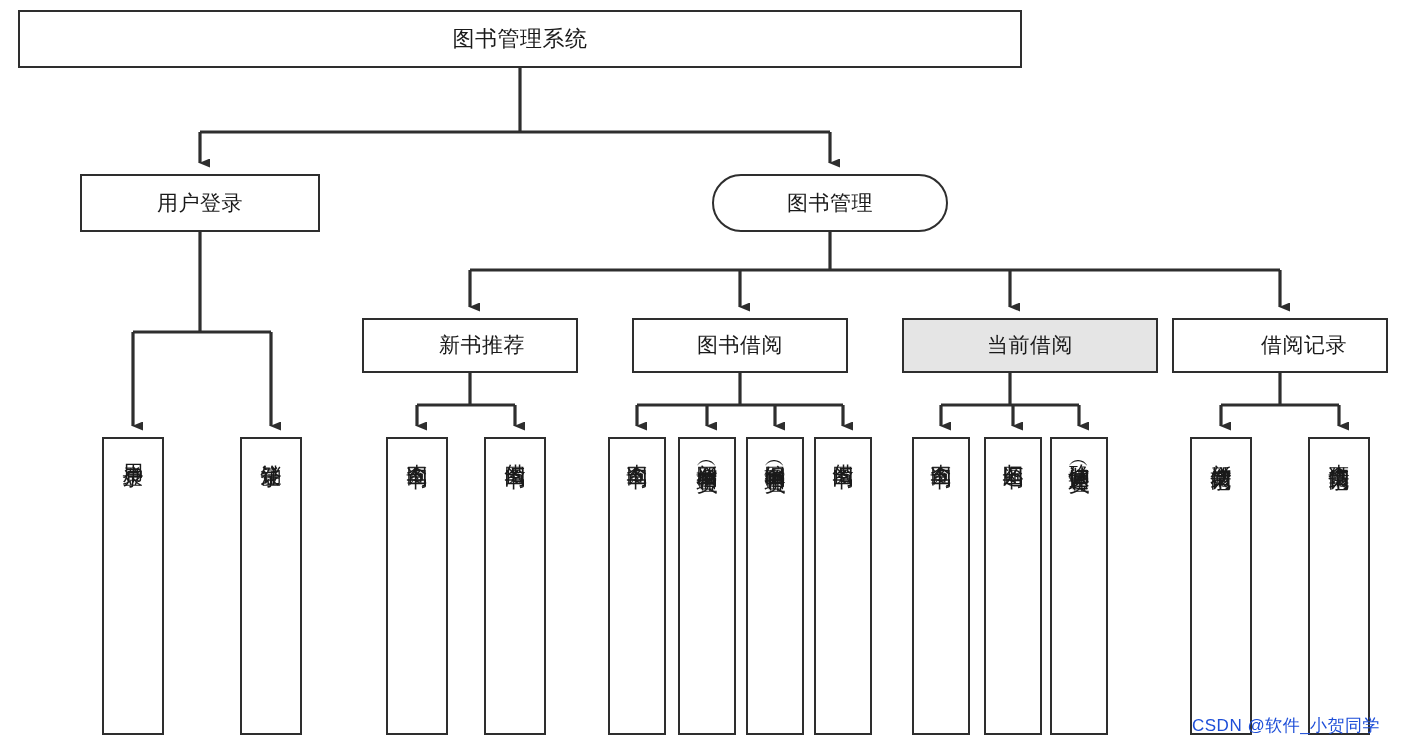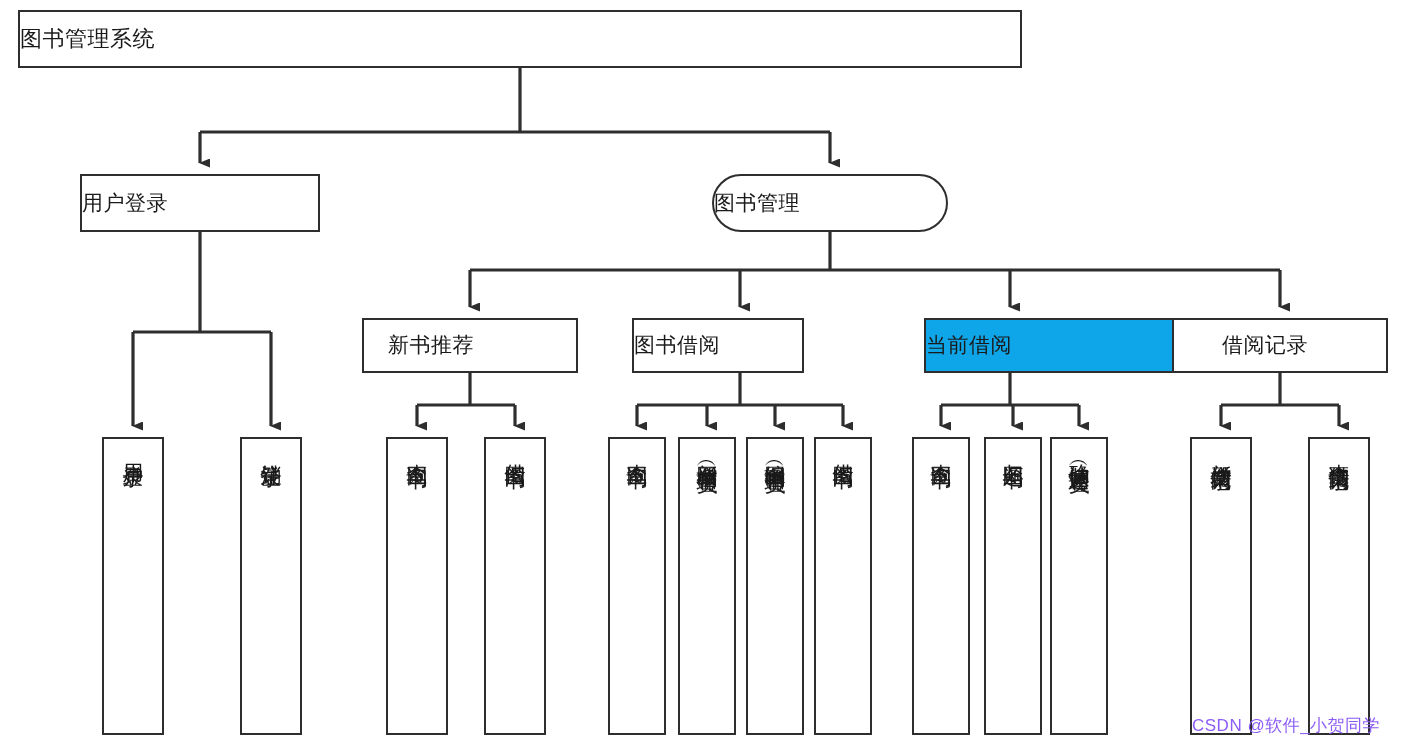--- a/index.html
+++ b/index.html
@@ -25,21 +25,21 @@
     width: 1405px;
     height: 747px;
   }
   .node-box {
     position: absolute;
     box-sizing: border-box;
     border: 2.5px solid #2e2e2e;
     background: #ffffff;
     display: flex;
     align-items: center;
-    justify-content: flex-start;
+    justify-content: center;
     color: #1a1a1a;
     z-index: 2;
   }
   .node-label {
     display: block;
     text-align: center;
     line-height: 1.18;
     color: #1a1a1a;
   }
   
@@ -61,21 +61,21 @@
     writing-mode: vertical-rl;
     text-orientation: upright;
     font-size: 21px;
     line-height: 1.05;
     letter-spacing: 1.5px;
     white-space: nowrap;
   }
   .watermark {
     position: absolute;
     z-index: 5;
-    color: #8b5cf6;
+    color: #1d4ed8;
     font-size: 17px;
     letter-spacing: 0.5px;
     white-space: nowrap;
     pointer-events: none;
   }
 </style>
 </head>
 <body>
 
 <div id="diagram-root" style="background: rgb(255, 255, 255);">
@@ -140,24 +140,24 @@
   <div class="node-box node-h" style="left: 80px; top: 174px; width: 240px; height: 58px; border-color: rgb(46, 46, 46); background: rgb(255, 255, 255);">
     <span class="node-label">用户登录</span>
   </div>
   <div class="node-box node-h" style="left: 712px; top: 174px; width: 236px; height: 58px; border-color: rgb(46, 46, 46); background: rgb(255, 255, 255); border-radius: 29px;">
     <span class="node-label">图书管理</span>
   </div>
 
   <div class="node-box node-h" style="left: 362px; top: 318px; width: 216px; height: 55px; border-color: rgb(46, 46, 46); background: rgb(255, 255, 255); padding-left: 24px;">
     <span class="node-label">新书推荐</span>
   </div>
-  <div class="node-box node-h" style="left: 632px; top: 318px; width: 172px; height: 55px; border-color: rgb(46, 46, 46); background: rgb(255, 255, 255);">
+  <div class="node-box node-h" style="left: 632px; top: 318px; width: 216px; height: 55px; border-color: rgb(46, 46, 46); background: rgb(255, 255, 255);">
     <span class="node-label">图书借阅</span>
   </div>
-  <div class="node-box node-h" style="left: 924px; top: 318px; width: 256px; height: 55px; border-color: rgb(46, 46, 46); background: #0ea5e9;">
+  <div class="node-box node-h" style="left: 902px; top: 318px; width: 256px; height: 55px; border-color: rgb(46, 46, 46); background: #e5e5e5;">
     <span class="node-label">当前借阅</span>
   </div>
   <div class="node-box node-h" style="left: 1172px; top: 318px; width: 216px; height: 55px; border-color: rgb(46, 46, 46); background: rgb(255, 255, 255); padding-left: 48px;">
     <span class="node-label">借阅记录</span>
   </div>
 
   <div class="node-box node-v" style="left: 102px; top: 437px; width: 62px; height: 298px; border-color: rgb(46, 46, 46); background: rgb(255, 255, 255);">
     <span class="node-label">用户登录</span>
   </div>
   <div class="node-box node-v" style="left: 240px; top: 437px; width: 62px; height: 298px; border-color: rgb(46, 46, 46); background: rgb(255, 255, 255);">

